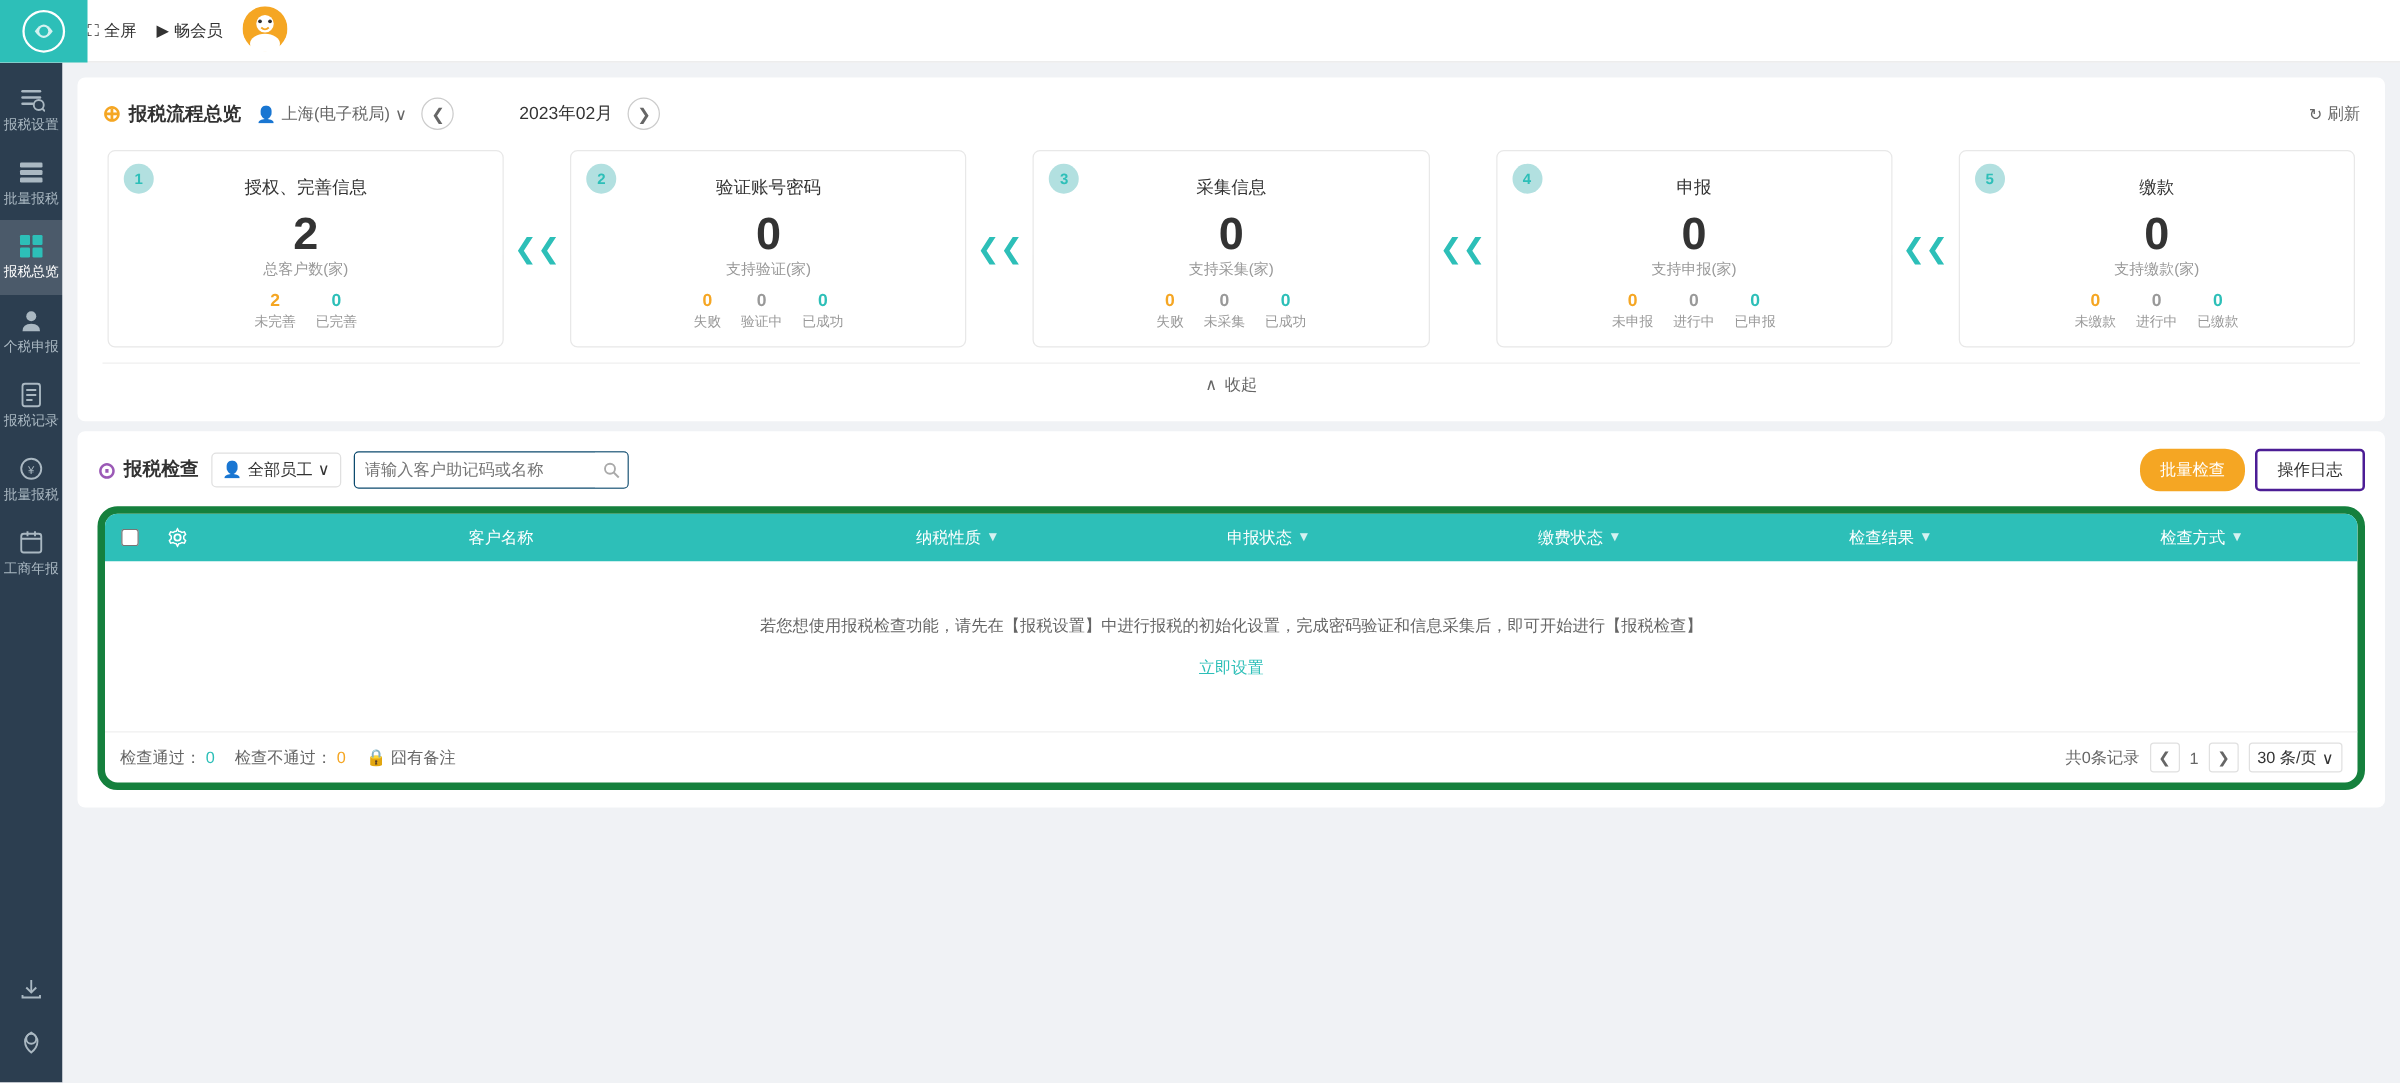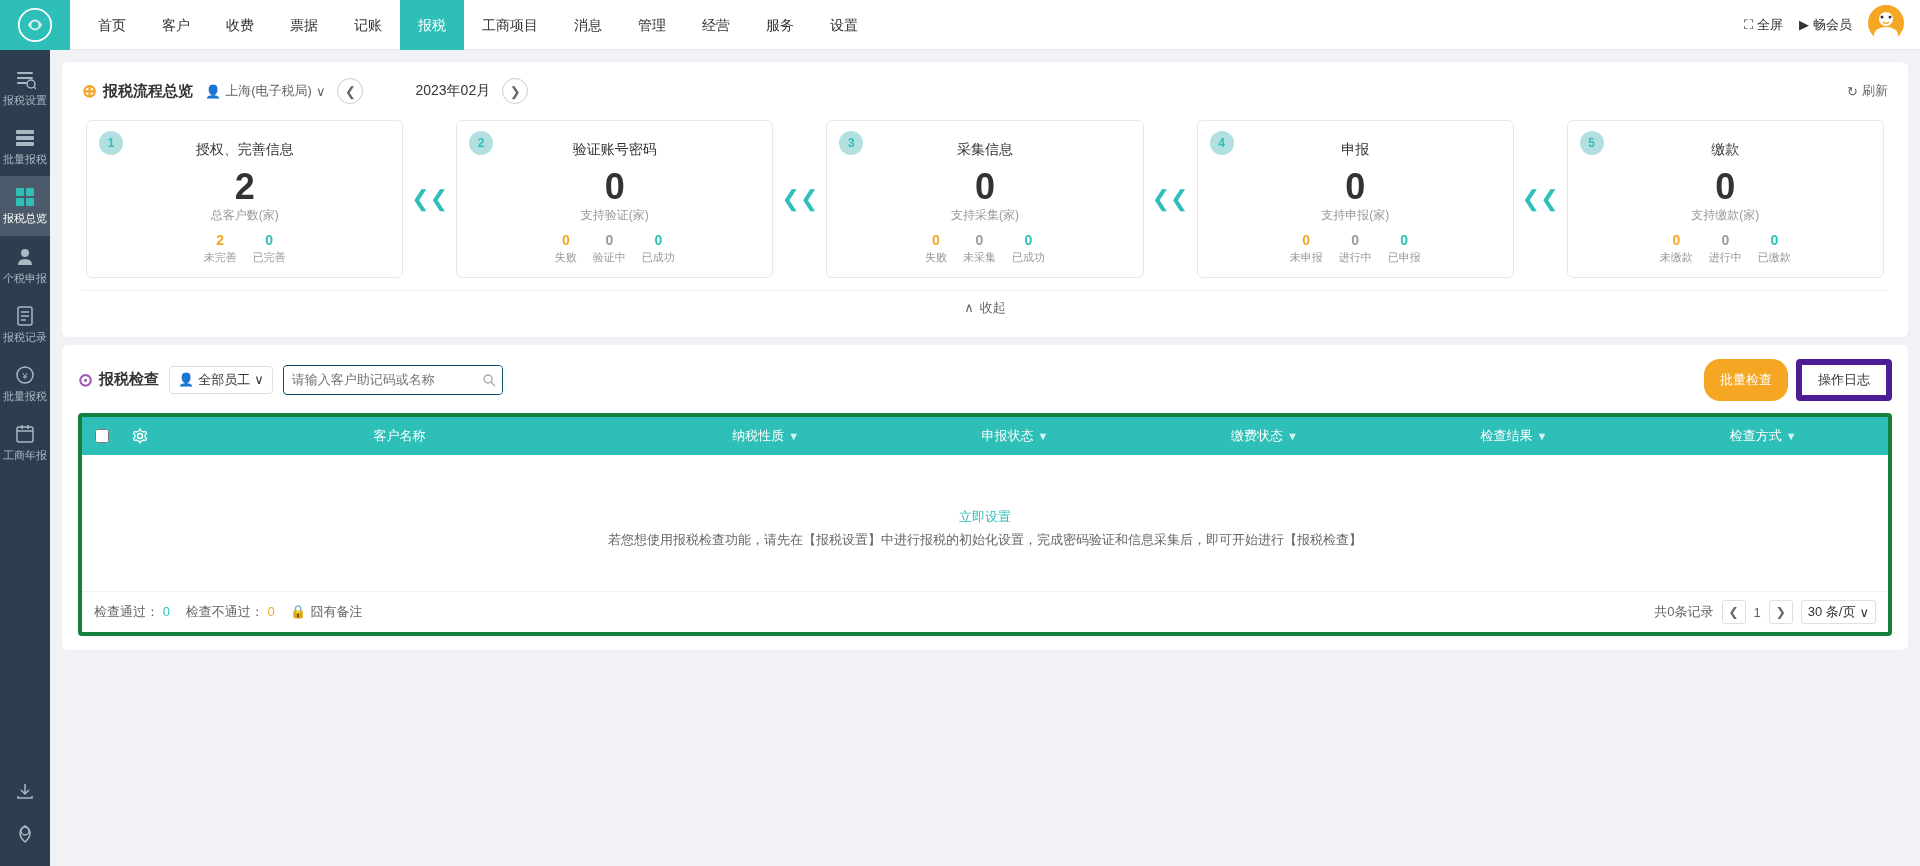--- a/index.html
+++ b/index.html
@@ -58,24 +58,24 @@
     
     .check-section { background: #fff; margin: 0 12px 8px 12px; border-radius: 6px; padding: 14px 16px; }
     .check-header { display: flex; align-items: center; gap: 10px; margin-bottom: 12px; }
     .check-title { font-size: 15px; font-weight: bold; color: #333; display: flex; align-items: center; gap: 6px; }
     .staff-select { display: flex; align-items: center; border: 1px solid #e0e0e0; border-radius: 4px; padding: 4px 8px; gap: 4px; font-size: 13px; cursor: pointer; color: #333; background: #fff; }
     .search-box { flex: 0 0 220px; display: flex; align-items: center; border: 1px solid #0c4a6e; border-radius: 4px; overflow: hidden; }
     .search-input { border: none; outline: none; padding: 5px 8px; font-size: 13px; flex: 1; color: #999; }
     .search-btn { width: 30px; height: 28px; background: #fff; border: none; cursor: pointer; display: flex; align-items: center; justify-content: center; color: #aaa; }
     .check-actions { margin-left: auto; display: flex; gap: 8px; }
     .btn-primary { background: #f5a623; color: #fff; border: none; border-radius: 16px; padding: 6px 16px; cursor: pointer; font-size: 13px; }
-    .btn-default { background: #fff; color: #333; border: 6px solid #4c1d95; border-radius: 4px; padding: 6px 16px; cursor: pointer; font-size: 13px; }
-
-    
-    .table-container { border: 4px solid #15803d; border-radius: 4px; overflow: hidden; }
+    .btn-default { background: #fff; color: #333; border: 2px solid #4c1d95; border-radius: 4px; padding: 6px 16px; cursor: pointer; font-size: 13px; }
+
+    
+    .table-container { border: 6px solid #15803d; border-radius: 16px; overflow: hidden; }
     .table-header { display: flex; background: #2dbfb8; color: #fff; align-items: center; }
     .th-checkbox { width: 40px; display: flex; align-items: center; justify-content: center; padding: 10px 0; flex-shrink: 0; }
     .th-gear { width: 36px; display: flex; align-items: center; justify-content: center; padding: 10px 0; flex-shrink: 0; }
     .th-cell { flex: 1; padding: 10px 8px; text-align: center; font-size: 13px; display: flex; align-items: center; justify-content: center; gap: 4px; }
     .th-cell.name { flex: 2; }
     .th-filter { color: rgba(255,255,255,0.8); font-size: 11px; }
 
     .table-body { min-height: 120px; position: relative; }
     .empty-message { text-align: center; padding: 40px 20px; color: #666; font-size: 13px; line-height: 1.8; }
     .setup-link { color: #2dbfb8; cursor: pointer; text-decoration: none; }
@@ -93,34 +93,20 @@
 <body>
 
 <div class="top-nav">
   <div class="logo">
     <svg class="logo-icon" viewBox="0 0 40 40" xmlns="http://www.w3.org/2000/svg">
       <circle cx="20" cy="20" r="18" fill="none" stroke="#fff" stroke-width="2"></circle>
       <path d="M12 20 Q20 8 28 20 Q20 32 12 20Z" fill="#fff" opacity="0.8"></path>
       <circle cx="20" cy="20" r="4" fill="#2dbfb8"></circle>
     </svg>
   </div>
-  <div class="nav-items">
-    <div class="nav-item">首页</div>
-    <div class="nav-item">客户</div>
-    <div class="nav-item">收费</div>
-    <div class="nav-item">票据</div>
-    <div class="nav-item">记账</div>
-    <div class="nav-item active">报税</div>
-    <div class="nav-item">工商项目</div>
-    <div class="nav-item">消息</div>
-    <div class="nav-item">管理</div>
-    <div class="nav-item">经营</div>
-    <div class="nav-item">服务</div>
-    <div class="nav-item">设置</div>
-  </div>
   <div class="nav-right">
     <div class="nav-right-item">
       <span>⛶</span>
       <span>全屏</span>
     </div>
     <div class="nav-right-item">
       <span>▶</span>
       <span>畅会员</span>
     </div>
     <div>
@@ -435,24 +421,24 @@
             <span class="th-filter">▼</span>
           </div>
           <div class="th-cell">
             <span>检查方式</span>
             <span class="th-filter">▼</span>
           </div>
         </div>
 
         <div class="table-body">
           <div class="empty-message">
+            <div>若您想使用报税检查功能，请先在【报税设置】中进行报税的初始化设置，完成密码验证和信息采集后，即可开始进行【报税检查】</div>
             <div style="margin-top:10px;">
               <a class="setup-link">立即设置</a>
             </div>
-            <div>若您想使用报税检查功能，请先在【报税设置】中进行报税的初始化设置，完成密码验证和信息采集后，即可开始进行【报税检查】</div>
           </div>
         </div>
 
         <div class="table-footer">
           <div class="footer-stat">
             <span>检查通过：</span>
             <a style="color:#2dbfb8;cursor:pointer;">0</a>
           </div>
           <div class="footer-stat">
             <span>检查不通过：</span>

